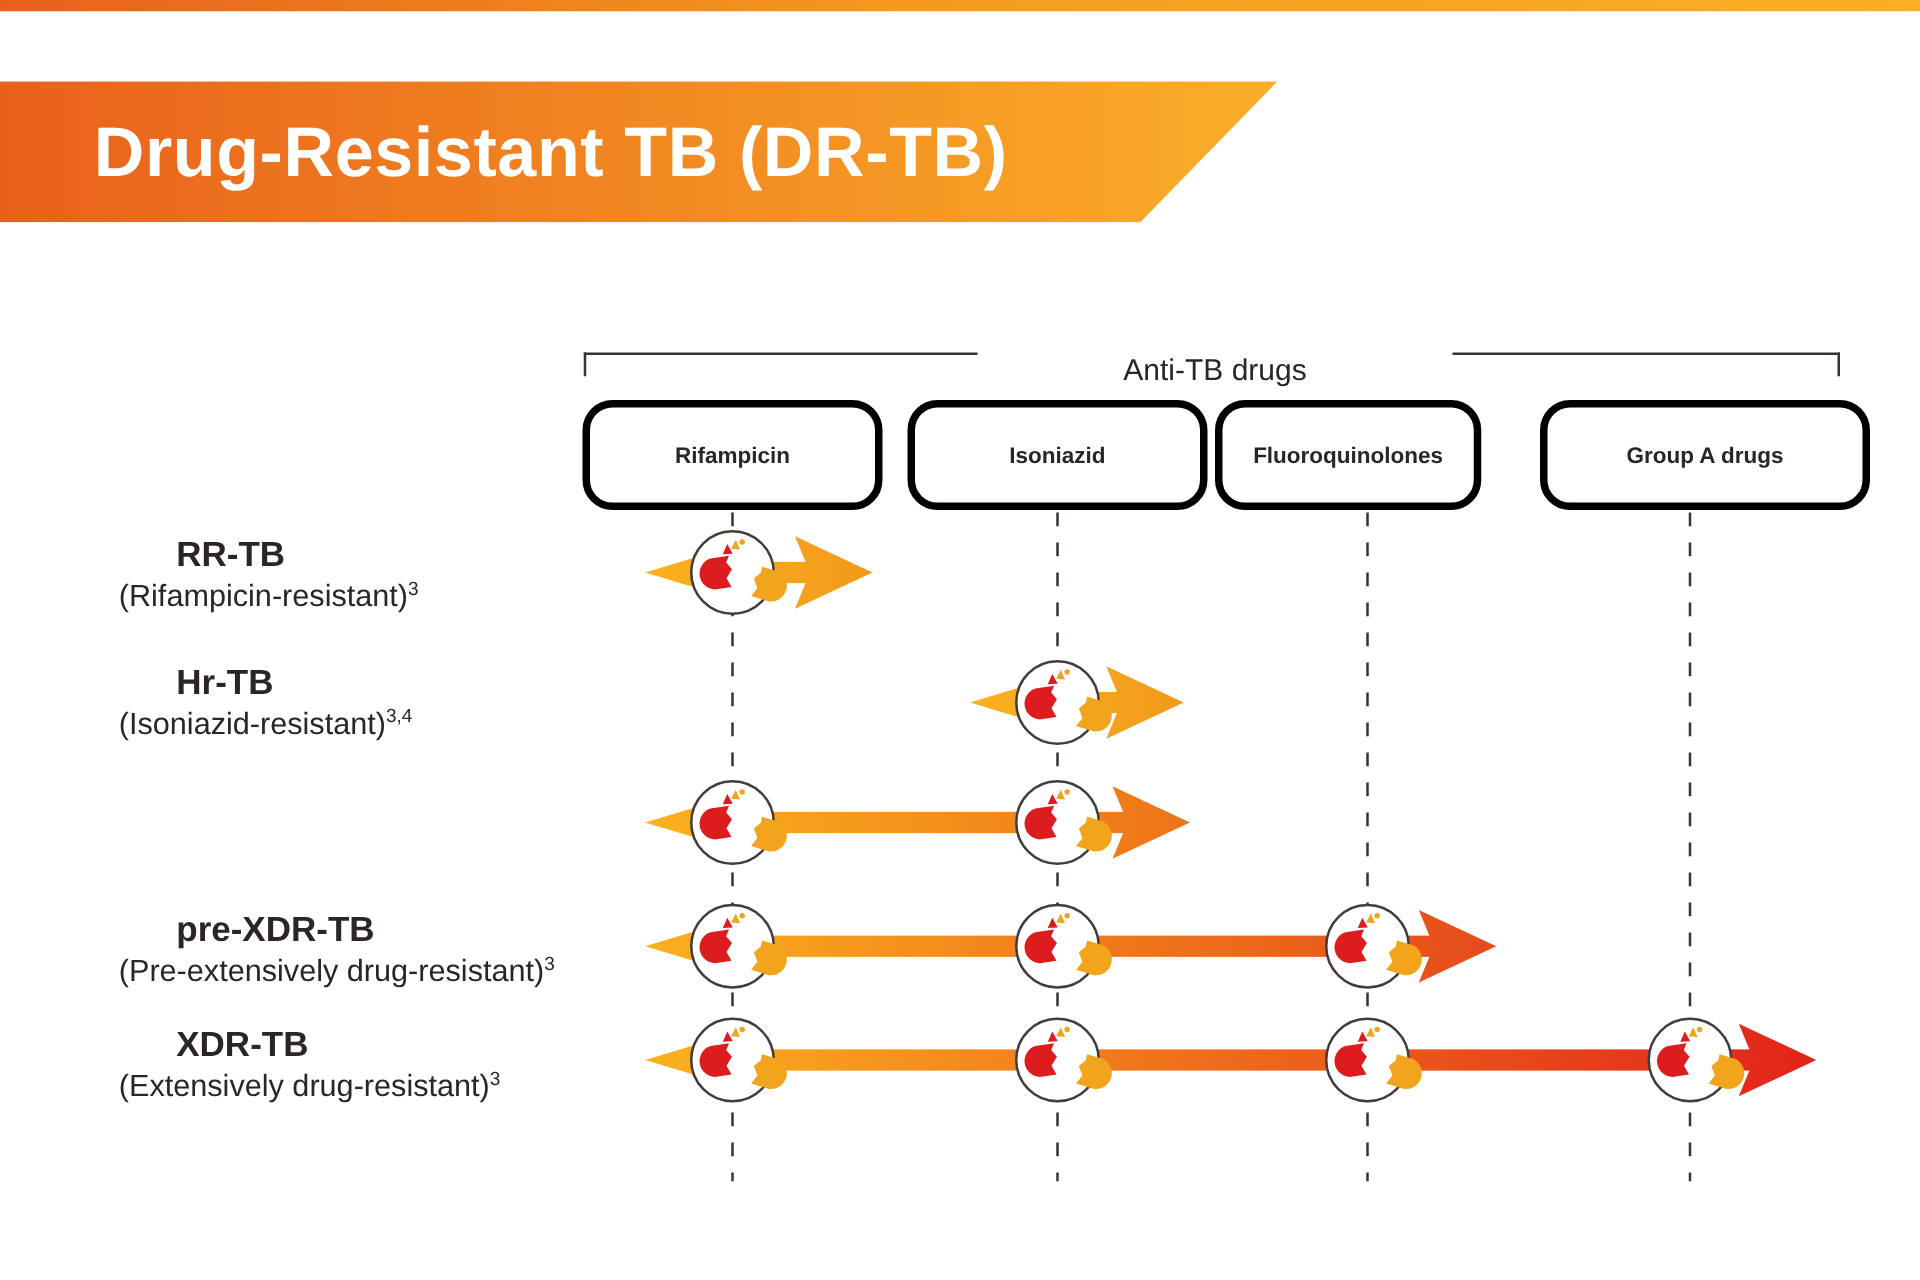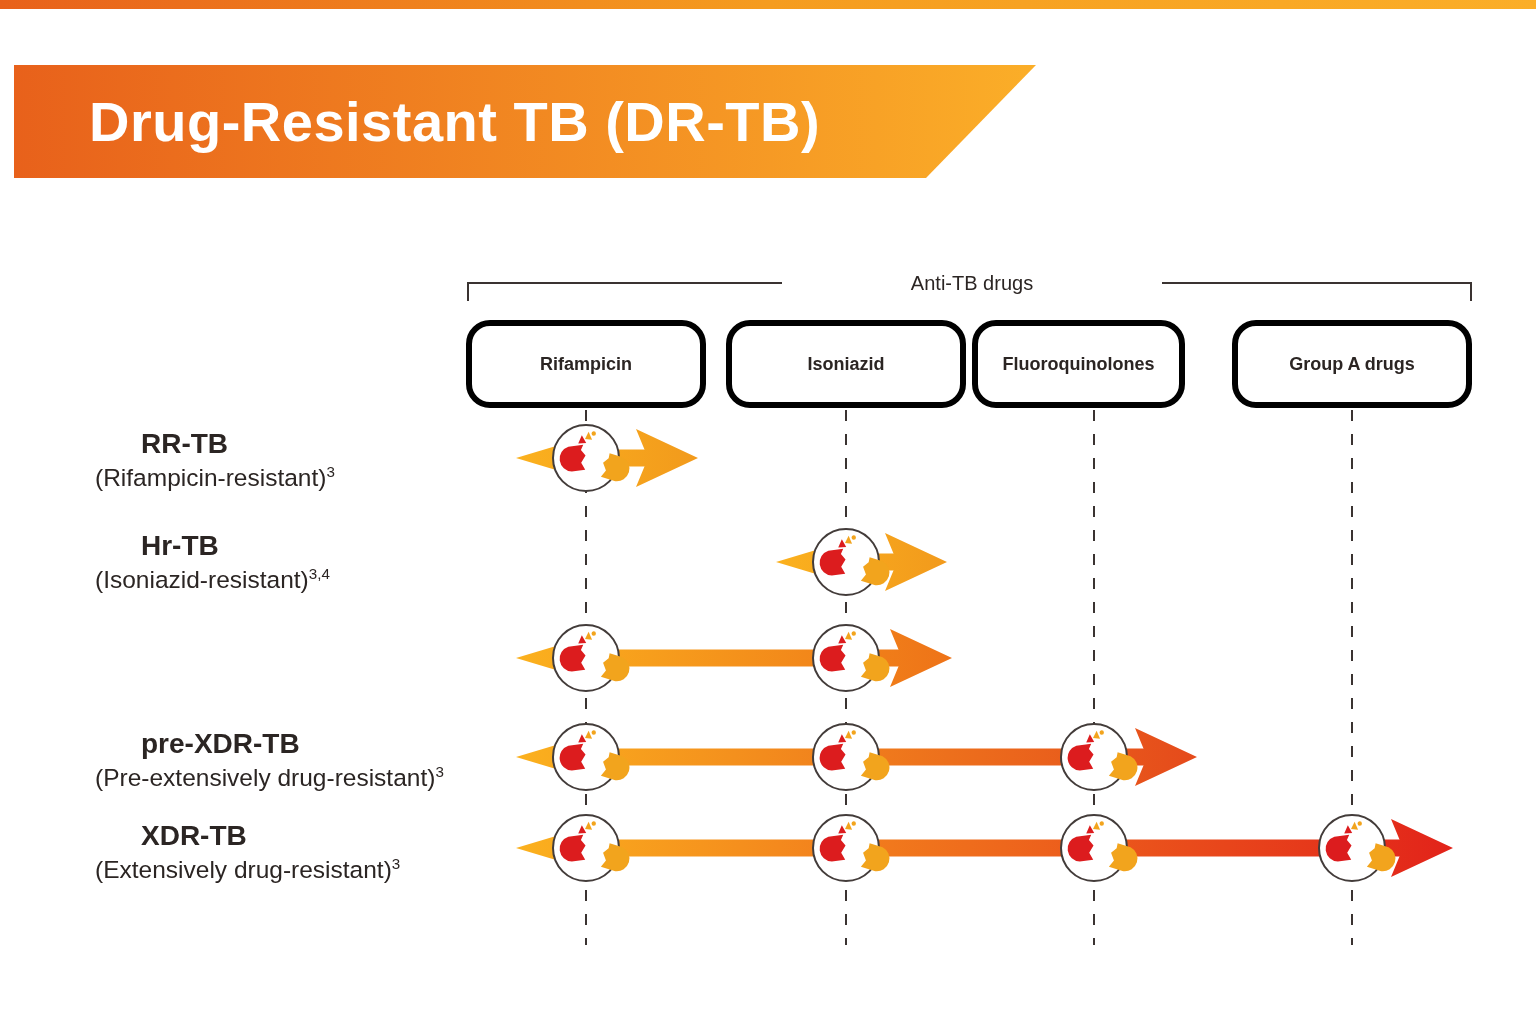--- a/index.html
+++ b/index.html
@@ -5,38 +5,38 @@
   html,body{margin:0;padding:0;background:#fff;}
   .canvas{
     position:relative;width:1536px;height:1024px;background:#FFFFFF;overflow:hidden;
     font-family:"Liberation Sans",sans-serif;color:#2B2523;
   }
   .top-strip{
     position:absolute;left:0;top:0;width:1536px;height:9px;
     background:linear-gradient(90deg,#E8611B,#F59C1F,#FBAE28);
   }
   .banner{
-    position:absolute;left:14px;top:65px;width:1022px;height:113px;
+    position:absolute;left:0;top:65px;width:1022px;height:113px;
     background:linear-gradient(90deg,#E8611B,#FBAE28);
     clip-path:polygon(0 0,100% 0,calc(100% - 110px) 100%,0 100%);
     display:flex;align-items:center;
   }
   .banner h1{
     margin:0 0 0 75px;font-size:56px;font-weight:bold;color:#FFFFFF;letter-spacing:.5px;
   }
   .bracket-line{position:absolute;top:282px;height:2px;background:#3A3331;}
   .bracket-line::after{content:"";position:absolute;top:0;width:2px;height:19px;background:#3A3331;}
   .bracket-left{left:467px;width:315px;}
   .bracket-left::after{left:0;}
   .bracket-right{left:1162px;width:310px;}
   .bracket-right::after{right:0;}
   .bracket-label{
-    position:absolute;left:782px;top:268px;width:380px;height:30px;
+    position:absolute;left:782px;top:282px;width:380px;height:30px;
     display:flex;align-items:center;justify-content:center;
-    font-size:20px;color:#2B2523;
+    font-size:24px;color:#2B2523;
   }
   .drug-box{
     position:absolute;top:320px;height:88px;box-sizing:border-box;
     border:6px solid #000000;border-radius:24px;background:#FFFFFF;
     display:flex;align-items:center;justify-content:center;
     font-size:18px;color:#2B2523;font-weight:bold;
   }
   .row-label{position:absolute;left:95px;line-height:34px;}
   .row-title{font-size:28px;font-weight:bold;margin-left:46px;}
   .row-sub{font-size:24.5px;}
@@ -56,21 +56,21 @@
 
   <section>
 
     <div class="bracket-line bracket-left"></div>
     <div class="bracket-label">Anti-TB drugs</div>
     <div class="bracket-line bracket-right"></div>
 
     <div class="drug-box" style="left:466px;width:240px">Rifampicin</div>
     <div class="drug-box" style="left:726px;width:240px">Isoniazid</div>
     <div class="drug-box" style="left:972px;width:213px">Fluoroquinolones</div>
-    <div class="drug-box" style="left:1232px;width:240px">Group A drugs</div>
+    <div class="drug-box" style="left:1232px;width:264px">Group A drugs</div>
 
     <div class="row-label" style="top:427px">
       <div class="row-title">RR-TB</div>
       <div class="row-sub"><span>(Rifampicin-resistant)</span><sup>3</sup></div>
     </div>
     <div class="row-label" style="top:529px">
       <div class="row-title">Hr-TB</div>
       <div class="row-sub"><span>(Isoniazid-resistant)</span><sup>3,4</sup></div>
     </div>
     <div class="row-label" style="top:629px">

